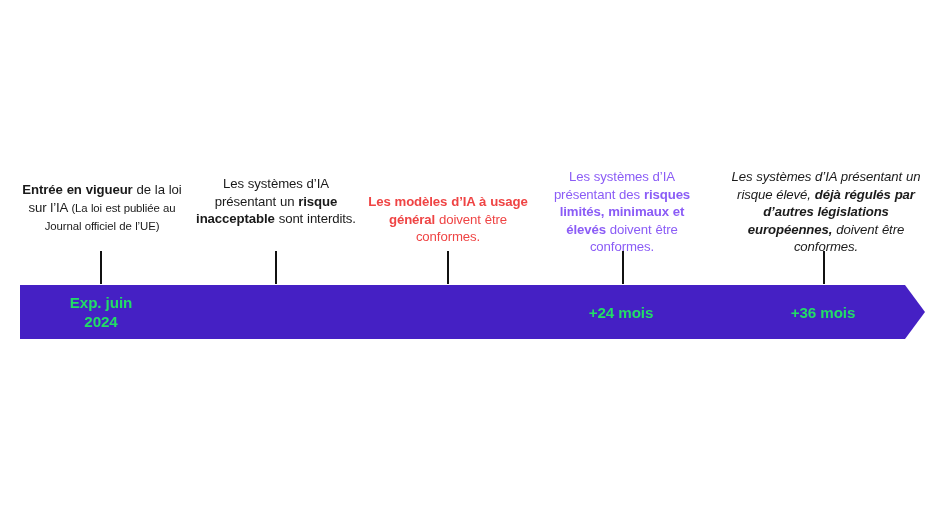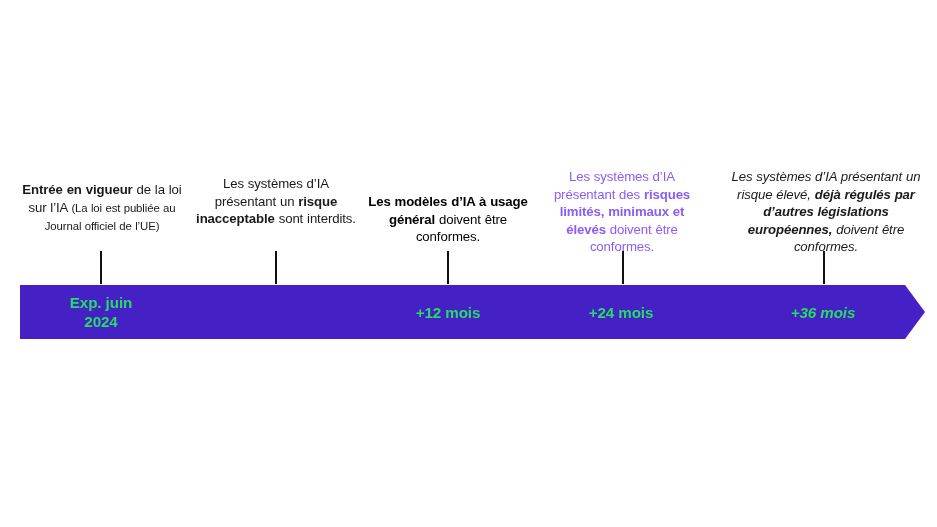--- a/index.html
+++ b/index.html
@@ -80,35 +80,34 @@
     white-space: pre-line;
   }
 </style>
 </head>
 <body style="background: rgb(255, 255, 255);">
 
 <div id="timeline-root">
 
   <div class="caption" id="cap-1" style="width: 160px; left: 196px; top: 175px; color: rgb(26, 26, 26);"><span>Les systèmes d’IA présentant un </span><b>risque inacceptable</b><span> sont interdits.</span></div>
   <div class="caption" id="cap-0" style="width: 176px; left: 14px; top: 181px; color: rgb(26, 26, 26);"><b>Entrée en vigueur</b><span> de la loi sur l’IA </span><span class="small">(La loi est publiée au Journal officiel de l’UE)</span></div>
-  <div class="caption" id="cap-2" style="width: 164px; left: 366px; top: 193px; color: #000000; text-align: center;"><b>Les modèles d’IA à usage général</b><span> doivent être conformes.</span></div>
+  <div class="caption" id="cap-2" style="width: 164px; left: 366px; top: 193px; color: #ef4444; text-align: center;"><b>Les modèles d’IA à usage général</b><span> doivent être conformes.</span></div>
   <div class="caption" id="cap-3" style="width: 166px; left: 539px; top: 168px; color: #8b5cf6;"><span>Les systèmes d’IA présentant des </span><b>risques limités, minimaux et élevés</b><span> doivent être conformes.</span></div>
   <div class="caption" id="cap-4" style="width: 194px; left: 729px; top: 168px; color: rgb(26, 26, 26); font-style: italic;"><span>Les systèmes d’IA présentant un risque élevé, </span><b>déjà régulés par d’autres législations européennes,</b><span> doivent être conformes.</span></div>
 
   <div class="tick" id="tick-0" style="left: 99.8px; top: 251px; height: 33px; background: rgb(17, 17, 17);"></div>
   <div class="tick" id="tick-1" style="left: 274.8px; top: 251px; height: 33px; background: rgb(17, 17, 17);"></div>
   <div class="tick" id="tick-2" style="left: 446.8px; top: 251px; height: 33px; background: rgb(17, 17, 17);"></div>
   <div class="tick" id="tick-3" style="left: 621.8px; top: 251px; height: 33px; background: rgb(17, 17, 17);"></div>
   <div class="tick" id="tick-4" style="left: 822.8px; top: 251px; height: 33px; background: rgb(17, 17, 17);"></div>
 
   <div id="arrow-bar" style="left: 20px; top: 285px; width: 905px; height: 54px;">
     <svg viewBox="0 0 905 54" preserveAspectRatio="none" style="width: 905px; height: 54px;">
       <polygon id="arrow-poly" points="0,0 885,0 905,27 885,54 0,54" fill="#4520C4"></polygon>
     </svg>
   </div>
 
   <div class="milestone" id="ms-0" style="left: 26px; width: 150px; top: 285px; height: 54px; color: rgb(34, 221, 102);">Exp. juin
 2024</div>
-  <div class="milestone" id="ms-2" style="left: 373px; width: 150px; top: 285px; height: 54px; color: rgb(34, 221, 102);">+12 mois</div>
   <div class="milestone" id="ms-3" style="left: 546px; width: 150px; top: 285px; height: 54px; color: rgb(34, 221, 102);">+24 mois</div>
-  <div class="milestone" id="ms-4" style="left: 748px; width: 150px; top: 285px; height: 54px; color: rgb(34, 221, 102); font-style: italic;">+36 mois</div>
+  <div class="milestone" id="ms-4" style="left: 748px; width: 150px; top: 285px; height: 54px; color: rgb(34, 221, 102);">+36 mois</div>
 
 </div>
 
 </body></html>

